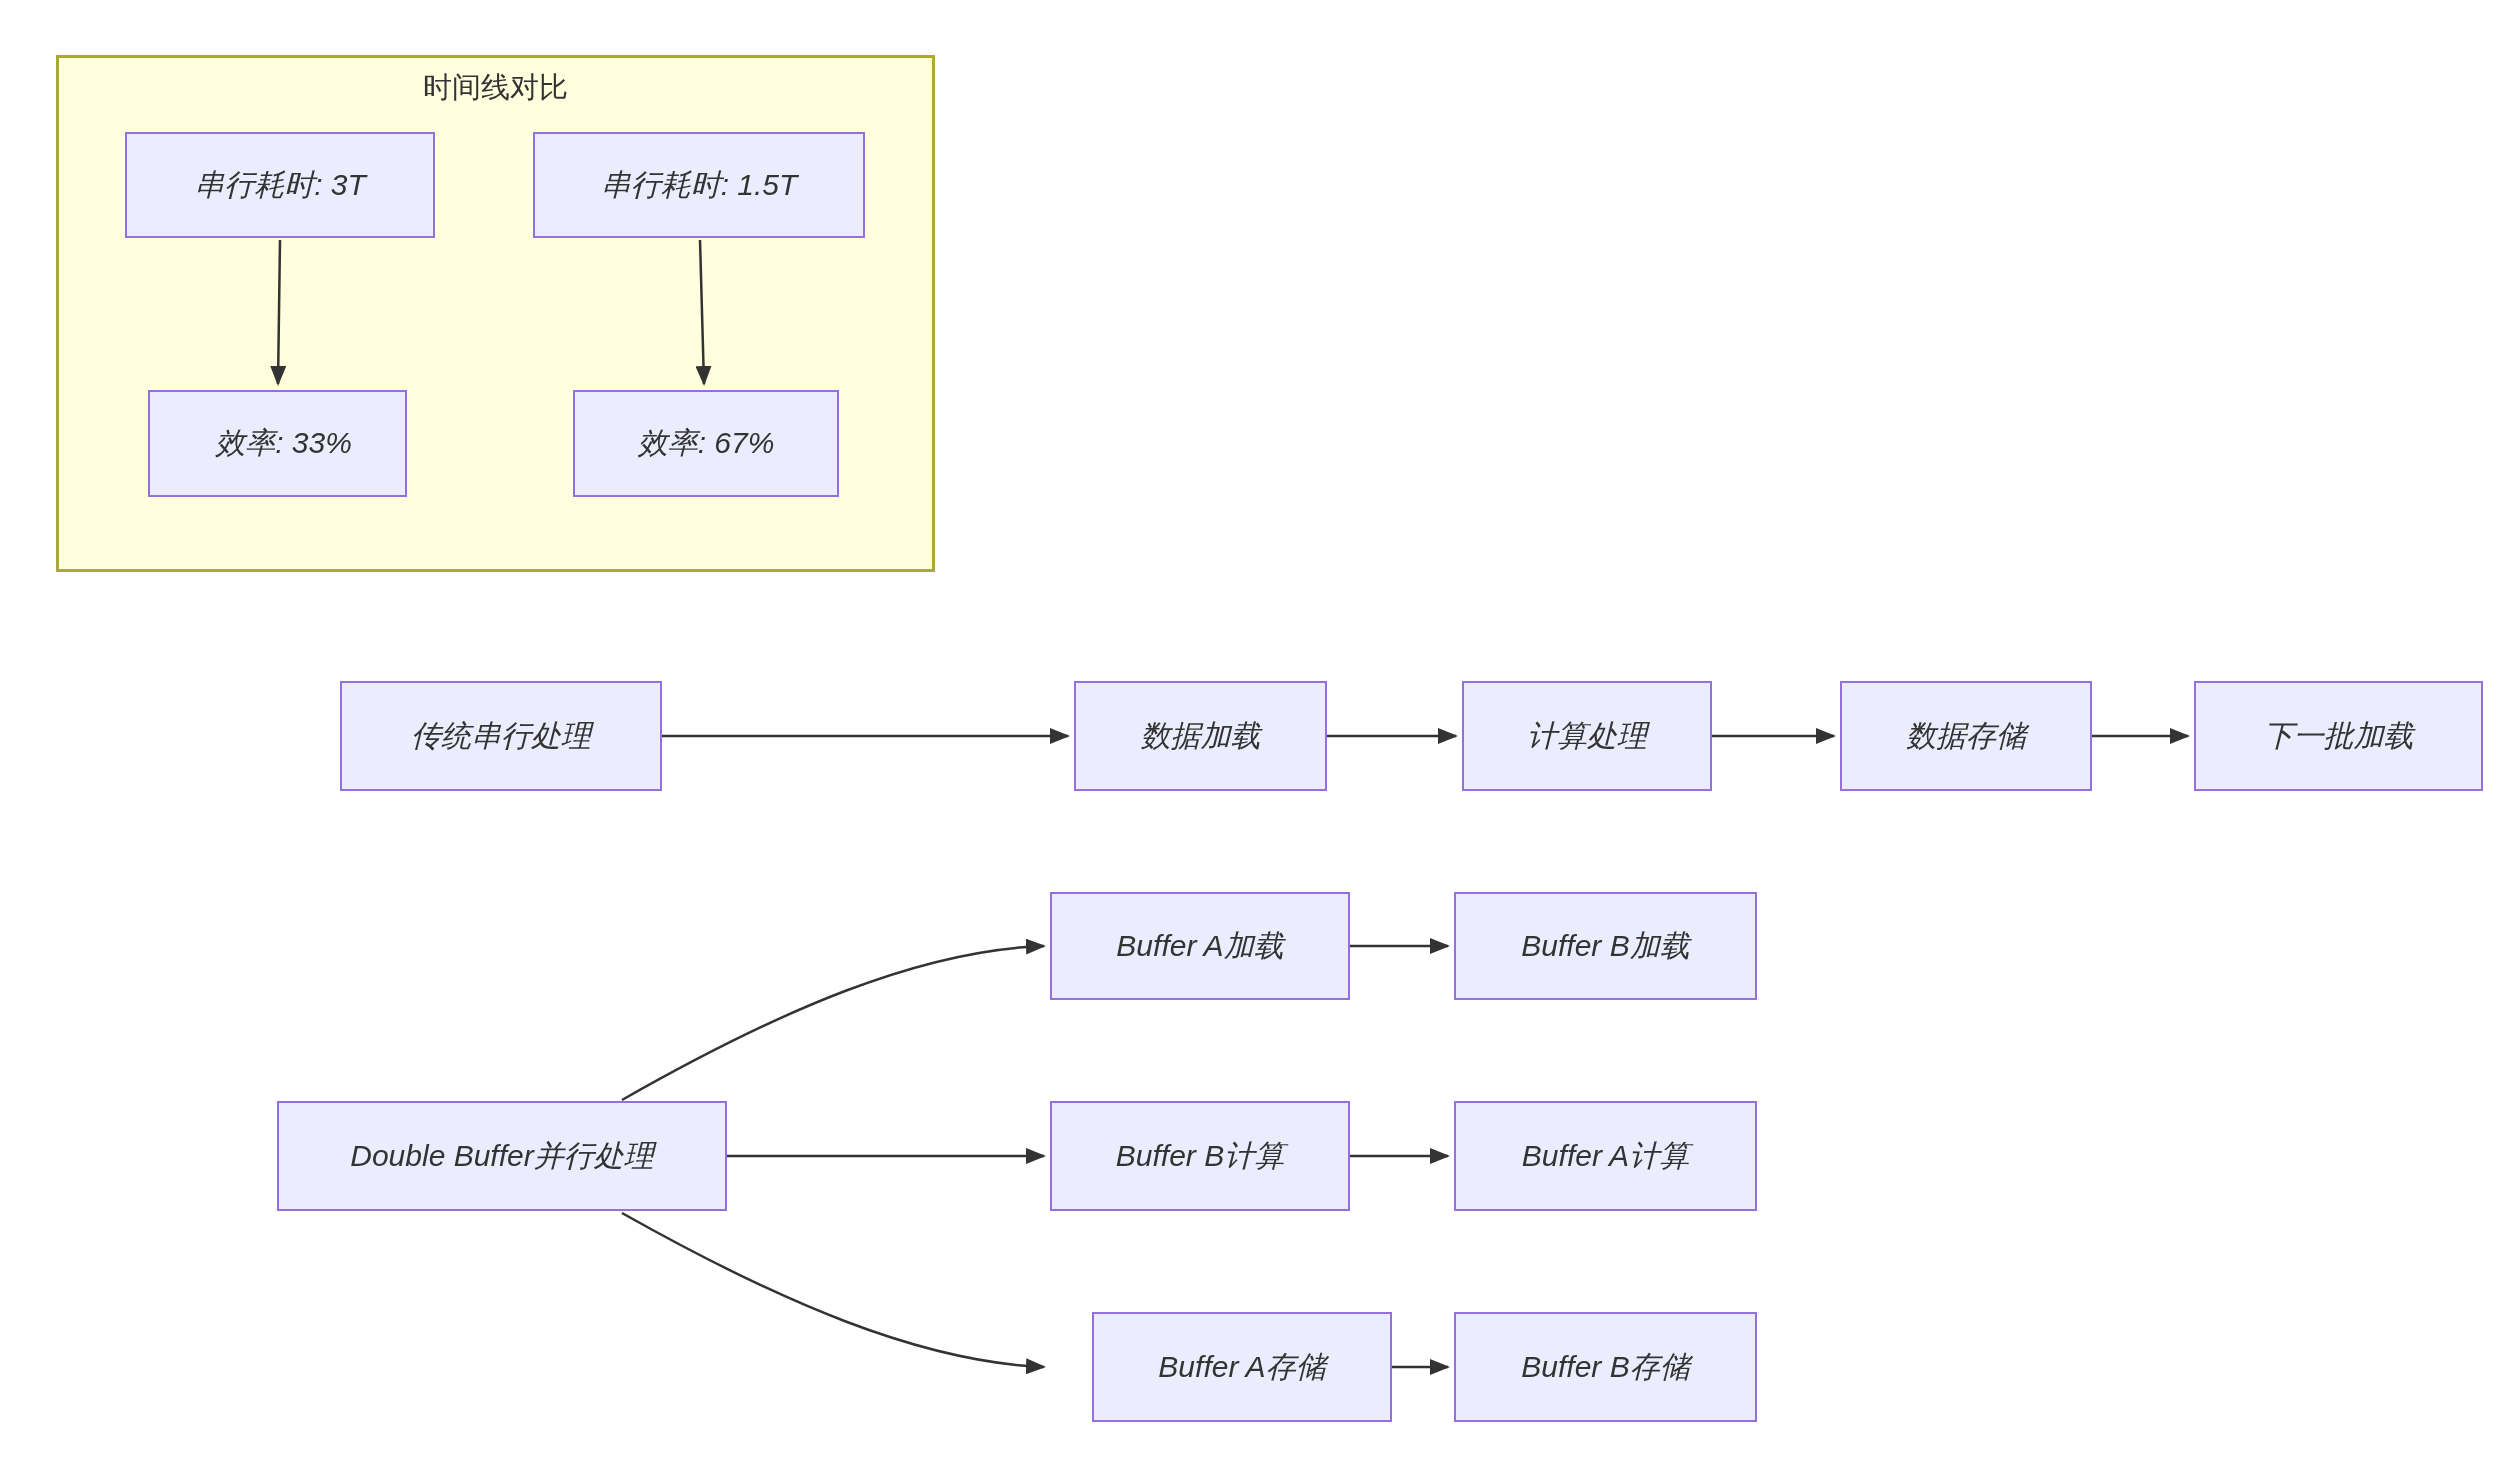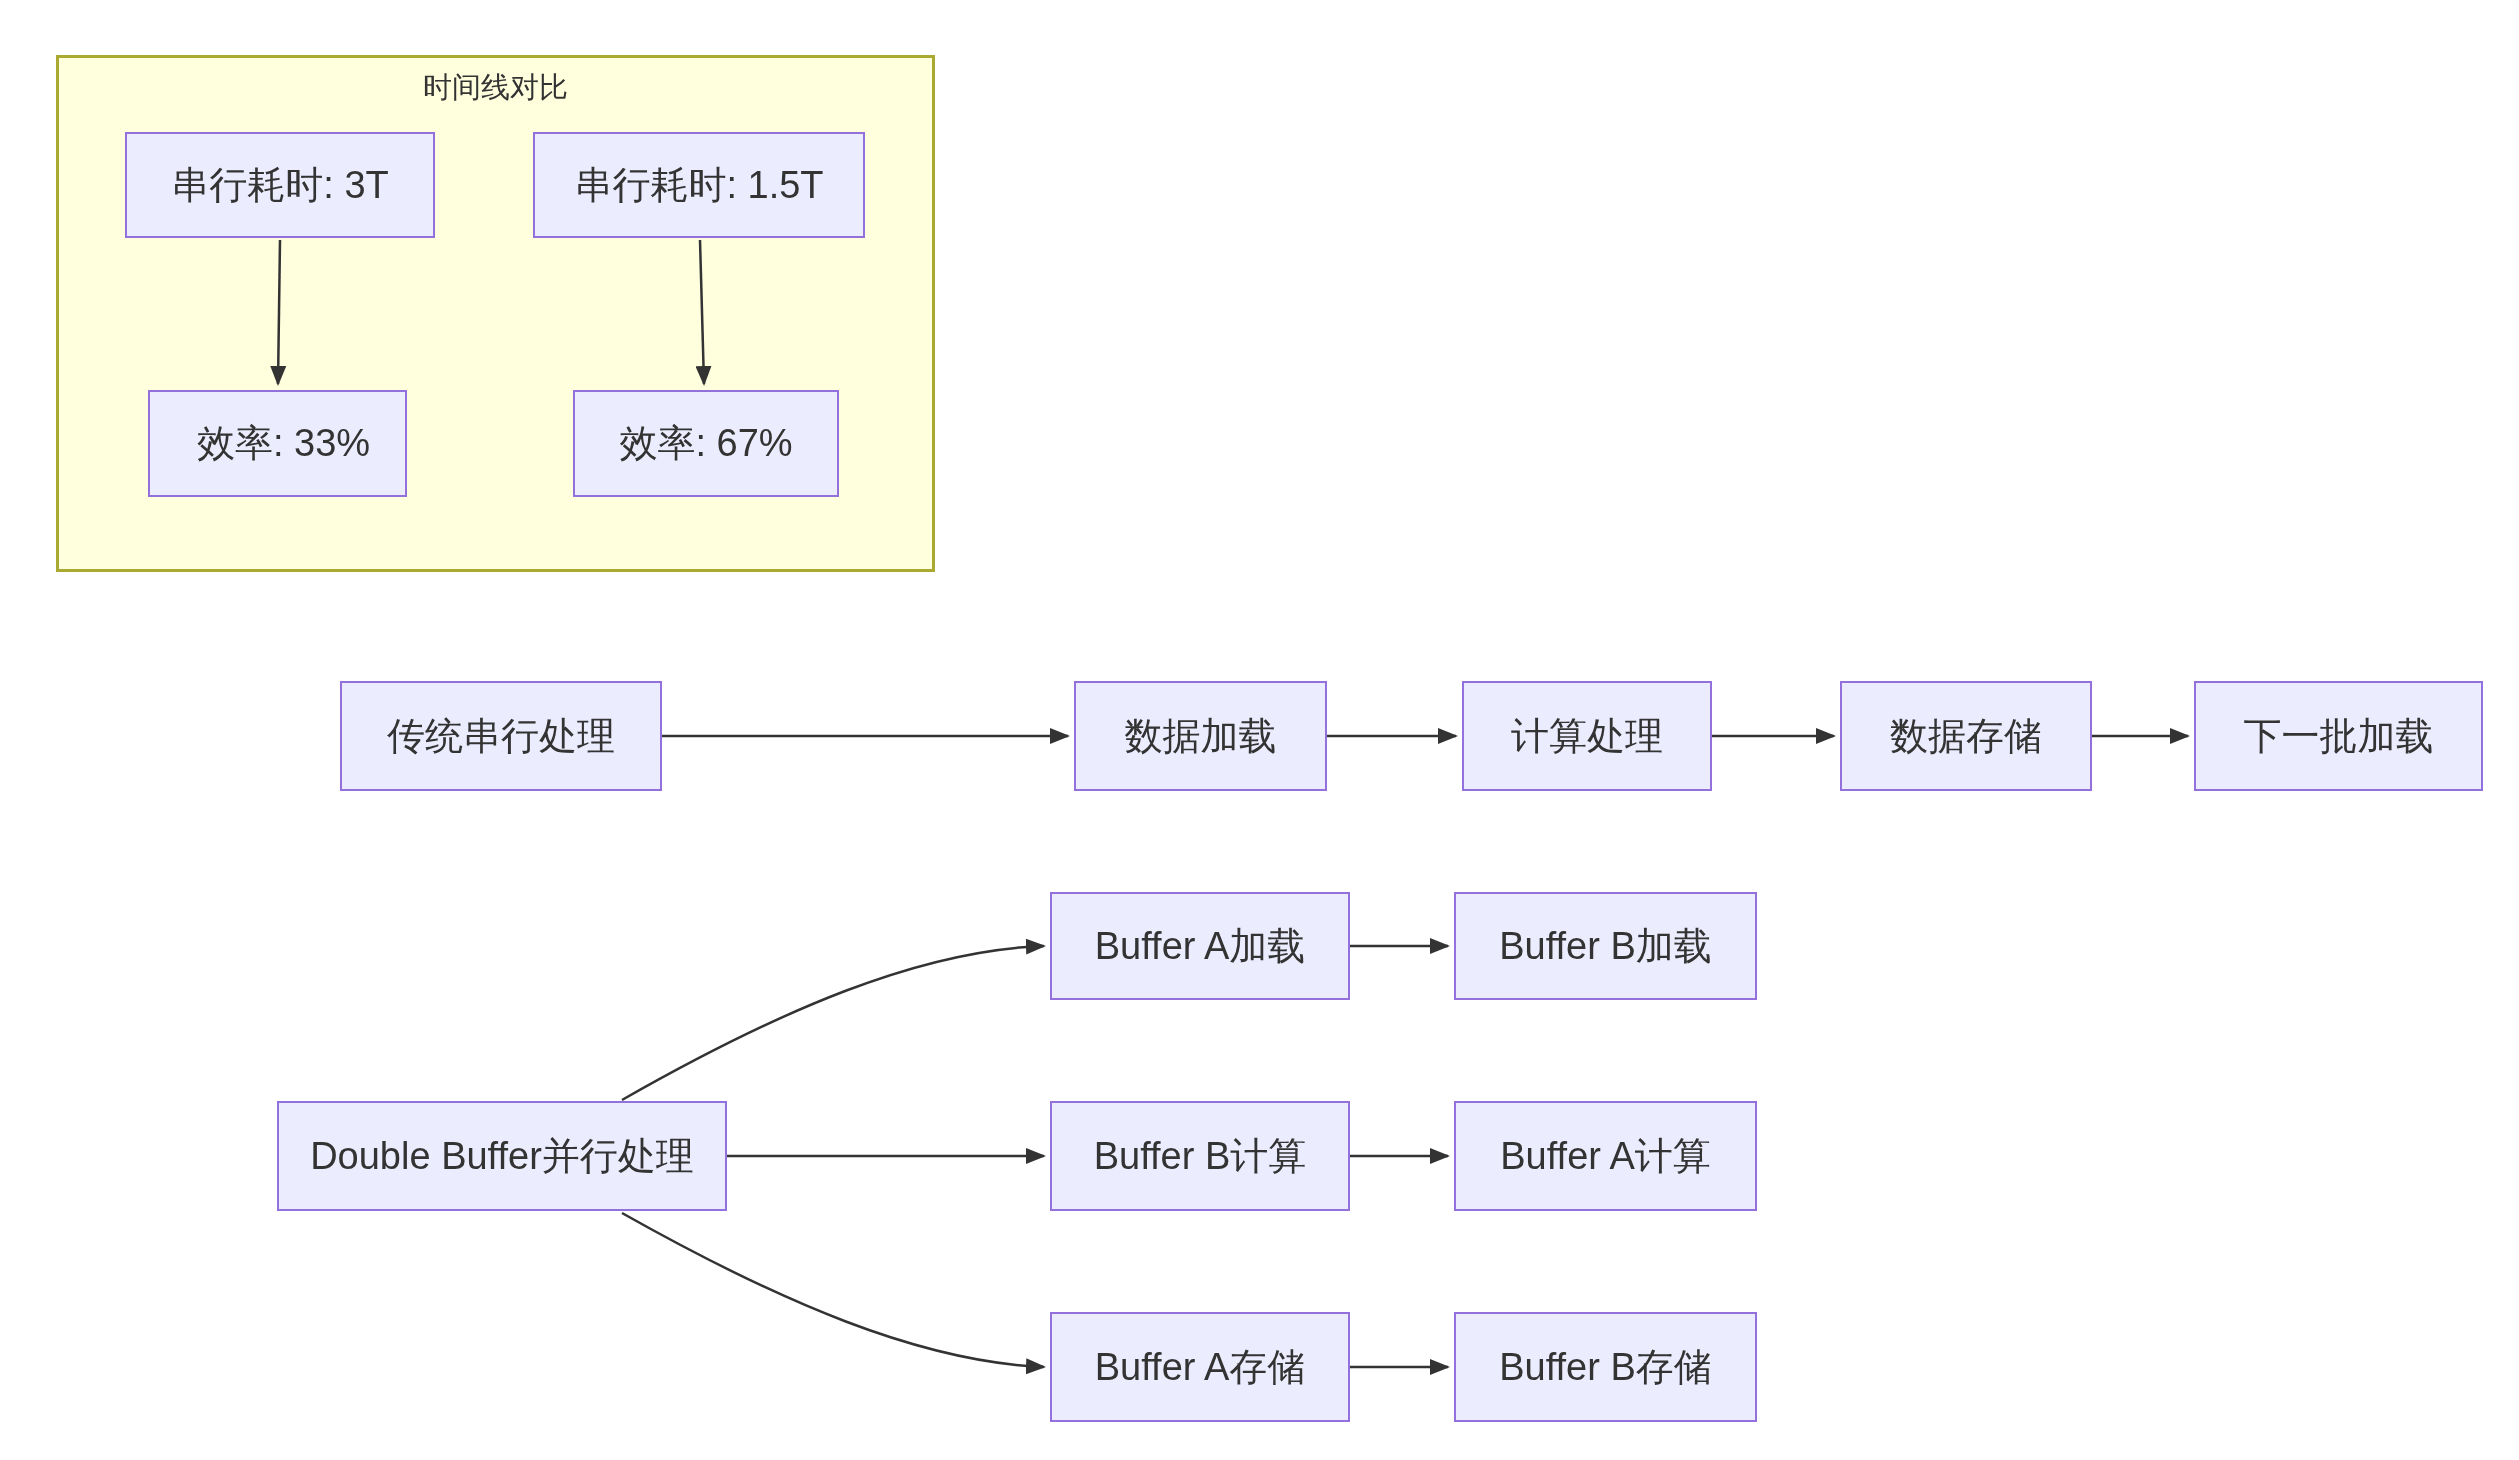--- a/index.html
+++ b/index.html
@@ -48,43 +48,44 @@
     fill: none;
     stroke: var(--edge-color);
     stroke-width: 2.5px;
   }
   .node {
     position: absolute;
     z-index: 2;
     background: var(--node-fill);
     border: 2.5px solid var(--node-border);
     color: var(--text-color);
-    font-size: 38px;
+    font-size: 30px;
     display: flex;
     align-items: center;
     justify-content: center;
     text-align: center;
     white-space: nowrap;
+    font-style: italic;
   }
   
   .n-serial-time    { left: 125px;  top: 132px;  width: 310px; height: 106px; }
   .n-parallel-time  { left: 533px;  top: 132px;  width: 332px; height: 106px; }
   .n-serial-eff     { left: 148px;  top: 390px;  width: 259px; height: 107px; padding-left: 12px; }
   .n-parallel-eff   { left: 573px;  top: 390px;  width: 266px; height: 107px; }
   .n-traditional    { left: 340px;  top: 681px;  width: 322px; height: 110px; }
   .n-load           { left: 1074px; top: 681px;  width: 253px; height: 110px; }
   .n-compute        { left: 1462px; top: 681px;  width: 250px; height: 110px; }
   .n-store          { left: 1840px; top: 681px;  width: 252px; height: 110px; }
   .n-next-batch     { left: 2194px; top: 681px;  width: 289px; height: 110px; }
   .n-buf-a-load     { left: 1050px; top: 892px;  width: 300px; height: 108px; }
   .n-buf-b-load     { left: 1454px; top: 892px;  width: 303px; height: 108px; }
   .n-double-buffer  { left: 277px;  top: 1101px; width: 450px; height: 110px; }
   .n-buf-b-compute  { left: 1050px; top: 1101px; width: 300px; height: 110px; }
   .n-buf-a-compute  { left: 1454px; top: 1101px; width: 303px; height: 110px; }
-  .n-buf-a-store    { left: 1050px; top: 1312px; width: 300px; height: 110px; text-align: center; }
+  .n-buf-a-store    { left: 1092px; top: 1312px; width: 300px; height: 110px; text-align: center; }
   .n-buf-b-store    { left: 1454px; top: 1312px; width: 303px; height: 110px; }
 </style>
 </head>
 <body>
 
 <div class="canvas">
 
   <div class="cluster">
     <div class="cluster-title">时间线对比</div>
   </div>

